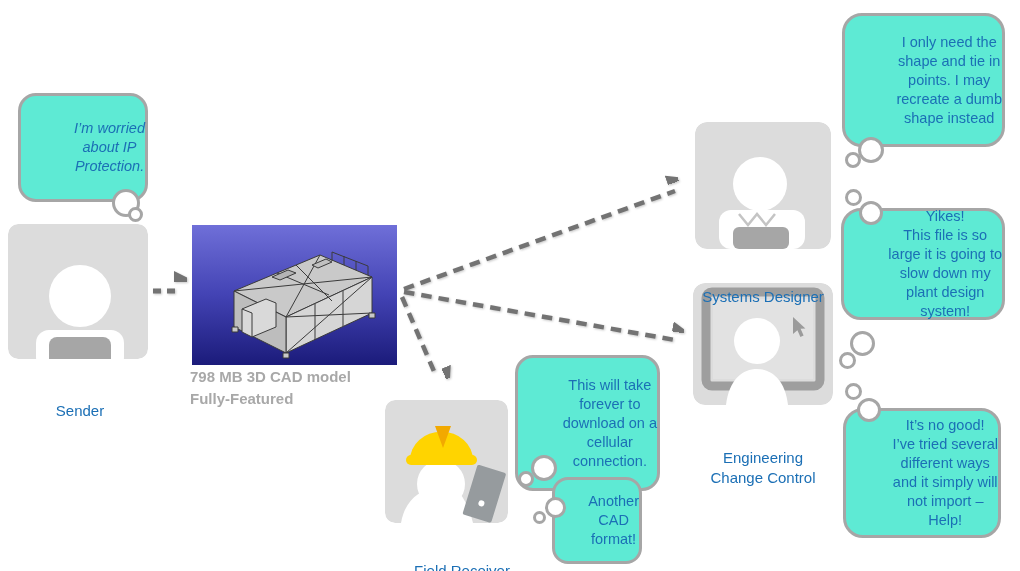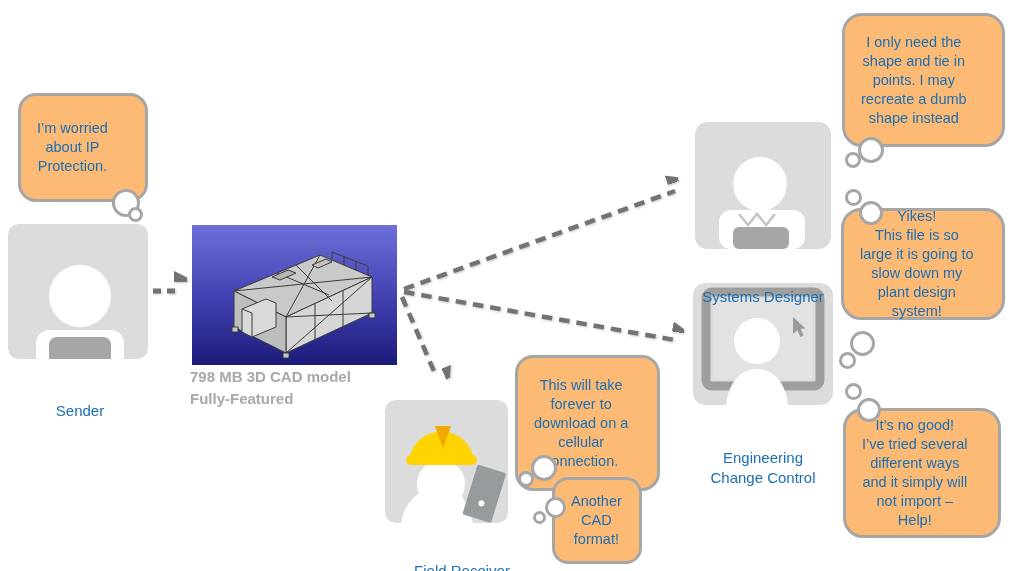--- a/index.html
+++ b/index.html
@@ -4,26 +4,26 @@
 <style>
   html,body{margin:0;padding:0;background:#fff;}
   .canvas{
     position:relative;width:1020px;height:571px;background:#fff;overflow:hidden;
     font-family:"Liberation Sans", sans-serif;
   }
   
   .arrows{position:absolute;left:0;top:0;z-index:1;filter:drop-shadow(1px 1px 1px rgba(0,0,0,.22));}
   
   .bubble{
-    position:absolute;background:#fdba74;border:3px solid var(--bubble-border,#a6a6a6);
-    color:var(--accent-text,#1b6fb5);display:flex;align-items:center;justify-content:flex-start;
+    position:absolute;background:#5eead4;border:3px solid var(--bubble-border,#a6a6a6);
+    color:var(--accent-text,#1b6fb5);display:flex;align-items:center;justify-content:flex-end;
     text-align:center;font-size:14.5px;line-height:19px;white-space:pre-line;
-    box-sizing:border-box;z-index:3;padding:16px;
+    box-sizing:border-box;z-index:3;padding:0;
   }
-  .b-sender{left:18px;top:93px;width:130px;height:109px;border-radius:18px;}
+  .b-sender{left:18px;top:93px;width:130px;height:109px;border-radius:18px;font-style:italic;}
   .b-sd    {left:842px;top:13px;width:163px;height:134px;border-radius:20px;}
   .b-yikes {left:841px;top:208px;width:164px;height:112px;border-radius:20px;}
   .b-nogood{left:843px;top:408px;width:158px;height:130px;border-radius:20px;}
   .b-cell  {left:515px;top:355px;width:145px;height:136px;border-radius:18px;}
   .b-fmt   {left:552px;top:477px;width:90px;height:87px;border-radius:16px;}
   
   .bump{position:absolute;background:#fff;border:3px solid var(--bubble-border,#a6a6a6);
     border-radius:50%;box-sizing:border-box;z-index:4;}
   .t1 {left:112px;top:189px;width:28px;height:28px;}
   .t2 {left:128px;top:207px;width:15px;height:15px;}

